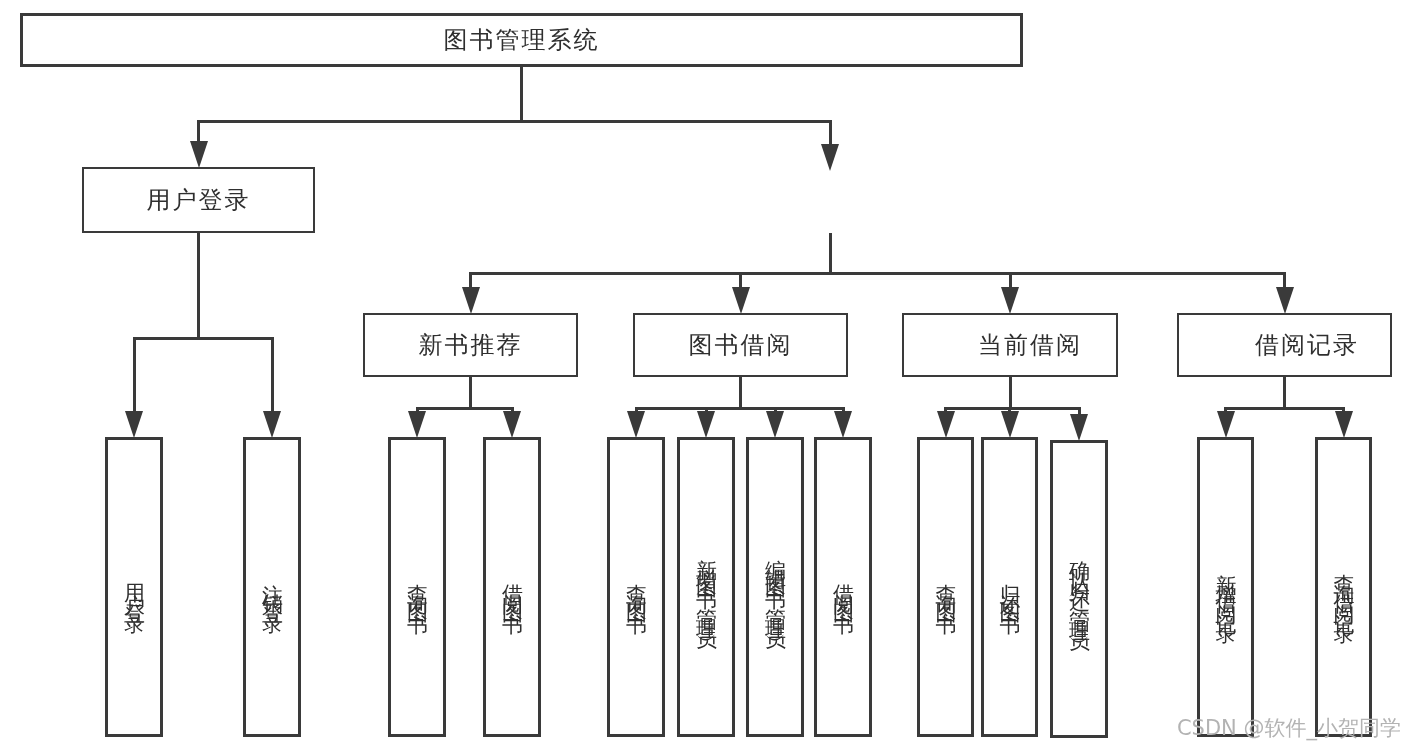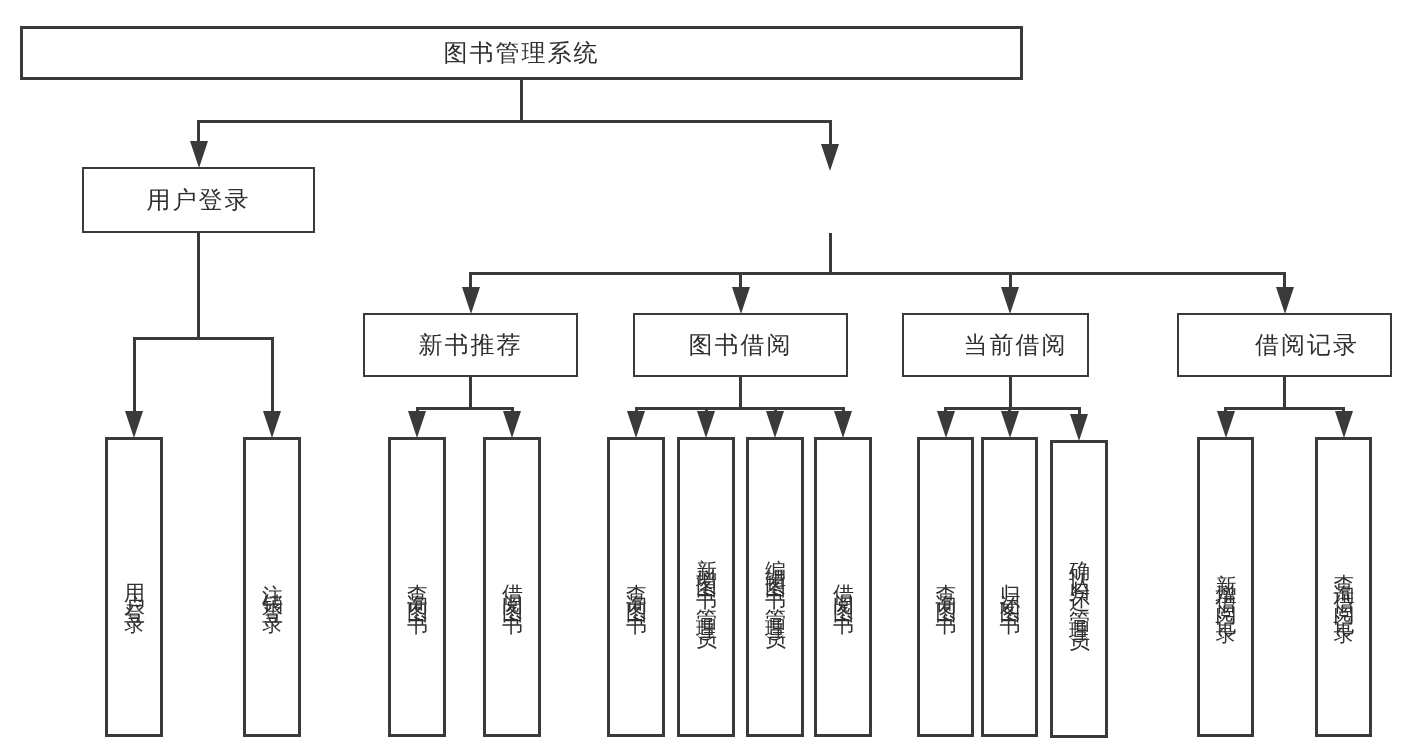--- a/index.html
+++ b/index.html
@@ -57,33 +57,34 @@
     font-size: 21px;
     color: #b3b3b3;
     z-index: 3;
     white-space: nowrap;
   }
 </style>
 </head>
 <body style="background: rgb(255, 255, 255);">
 
 <div class="canvas" style="background: rgb(255, 255, 255);">
-<div class="node node-h node-root" style="left: 20px; top: 26px; width: 1003px; height: 54px;">
+  <div class="watermark" style="color: rgb(179, 179, 179);">CSDN @软件_小贺同学</div>
+<div class="node node-h node-root" style="left: 20px; top: 13px; width: 1003px; height: 54px;">
       <span class="node-label">图书管理系统</span>
     </div>
     <div class="node node-h" style="left: 82px; top: 167px; width: 233px; height: 66px;">
       <span class="node-label">用户登录</span>
     </div>
     <div class="node node-h" style="left: 633px; top: 313px; width: 215px; height: 64px;">
       <span class="node-label">图书借阅</span>
     </div>
     <div class="node node-h" style="left: 363px; top: 313px; width: 215px; height: 64px;">
       <span class="node-label">新书推荐</span>
     </div>
-    <div class="node node-h" style="left: 902px; top: 313px; width: 187px; height: 64px; padding-left: 40px;">
+    <div class="node node-h" style="left: 902px; top: 313px; width: 216px; height: 64px; padding-left: 40px;">
       <span class="node-label">当前借阅</span>
     </div>
     <div class="node node-h" style="left: 1177px; top: 313px; width: 215px; height: 64px; padding-left: 45px;">
       <span class="node-label">借阅记录</span>
     </div>
     <div class="node node-v" style="left: 105px; top: 437px; width: 58px; height: 300px;">
       <span class="node-label">用户登录</span>
     </div>
     <div class="node node-v" style="left: 243px; top: 437px; width: 58px; height: 300px;">
       <span class="node-label">注销登录</span>

